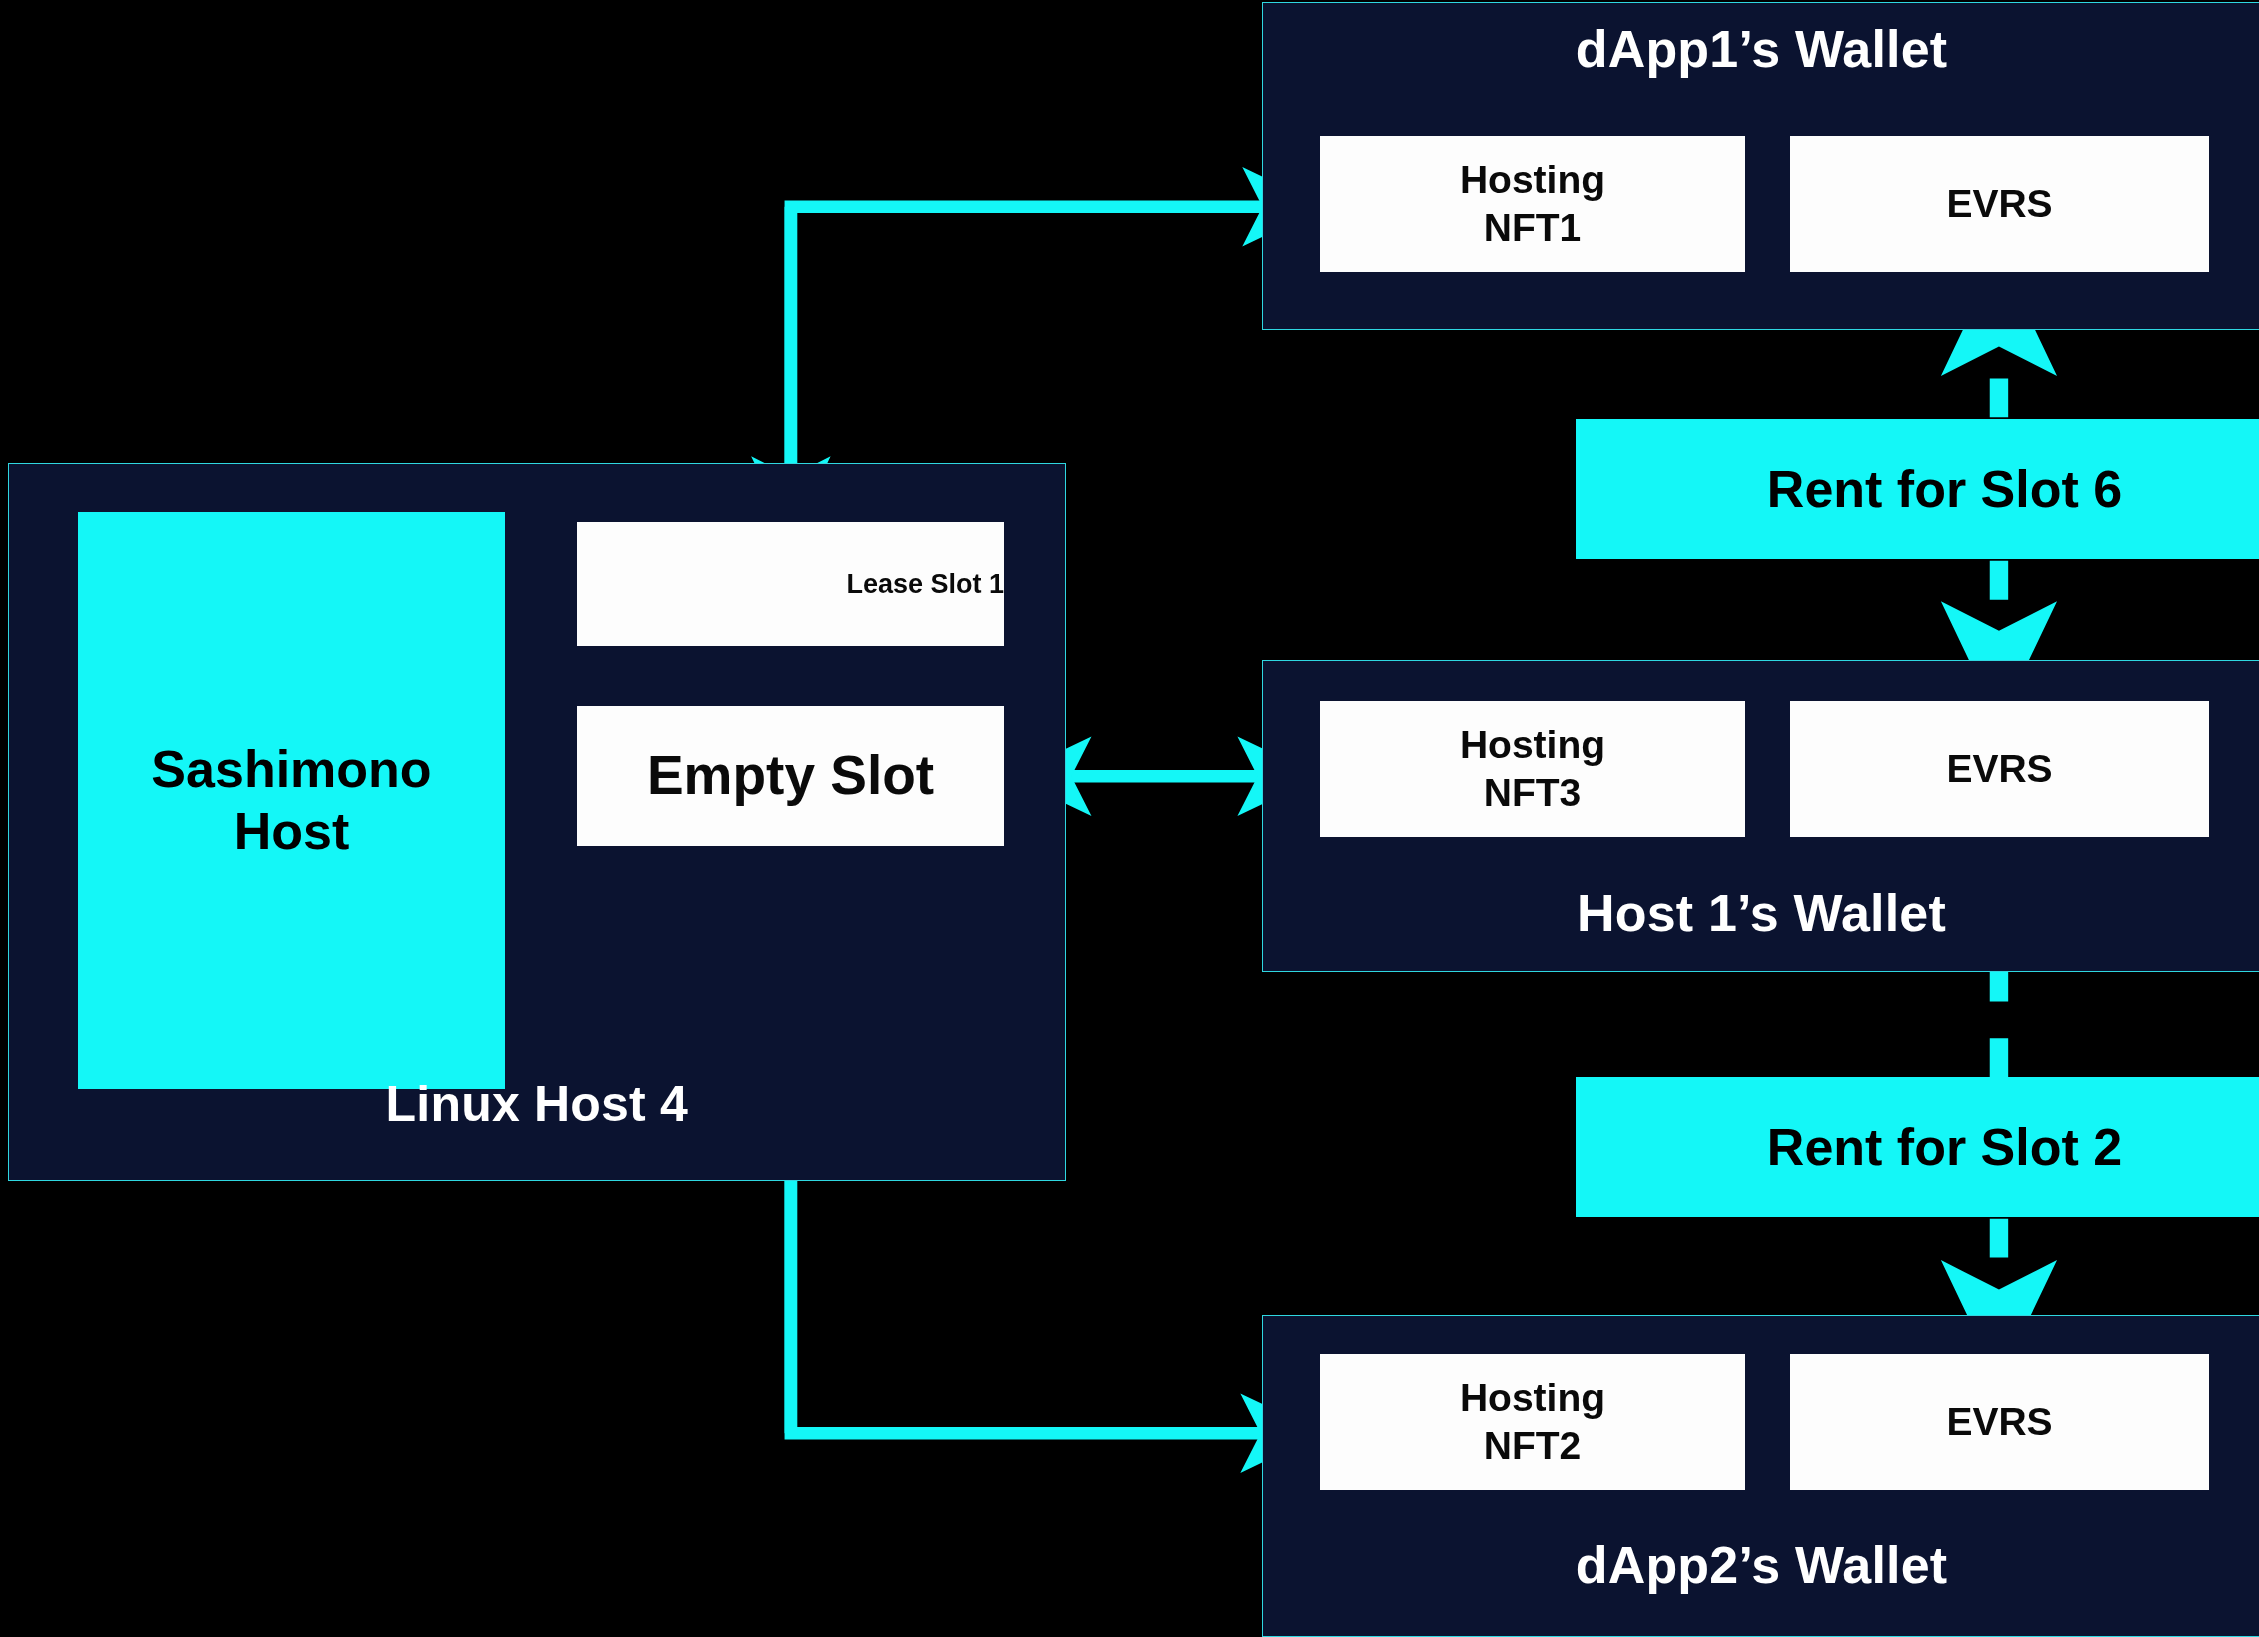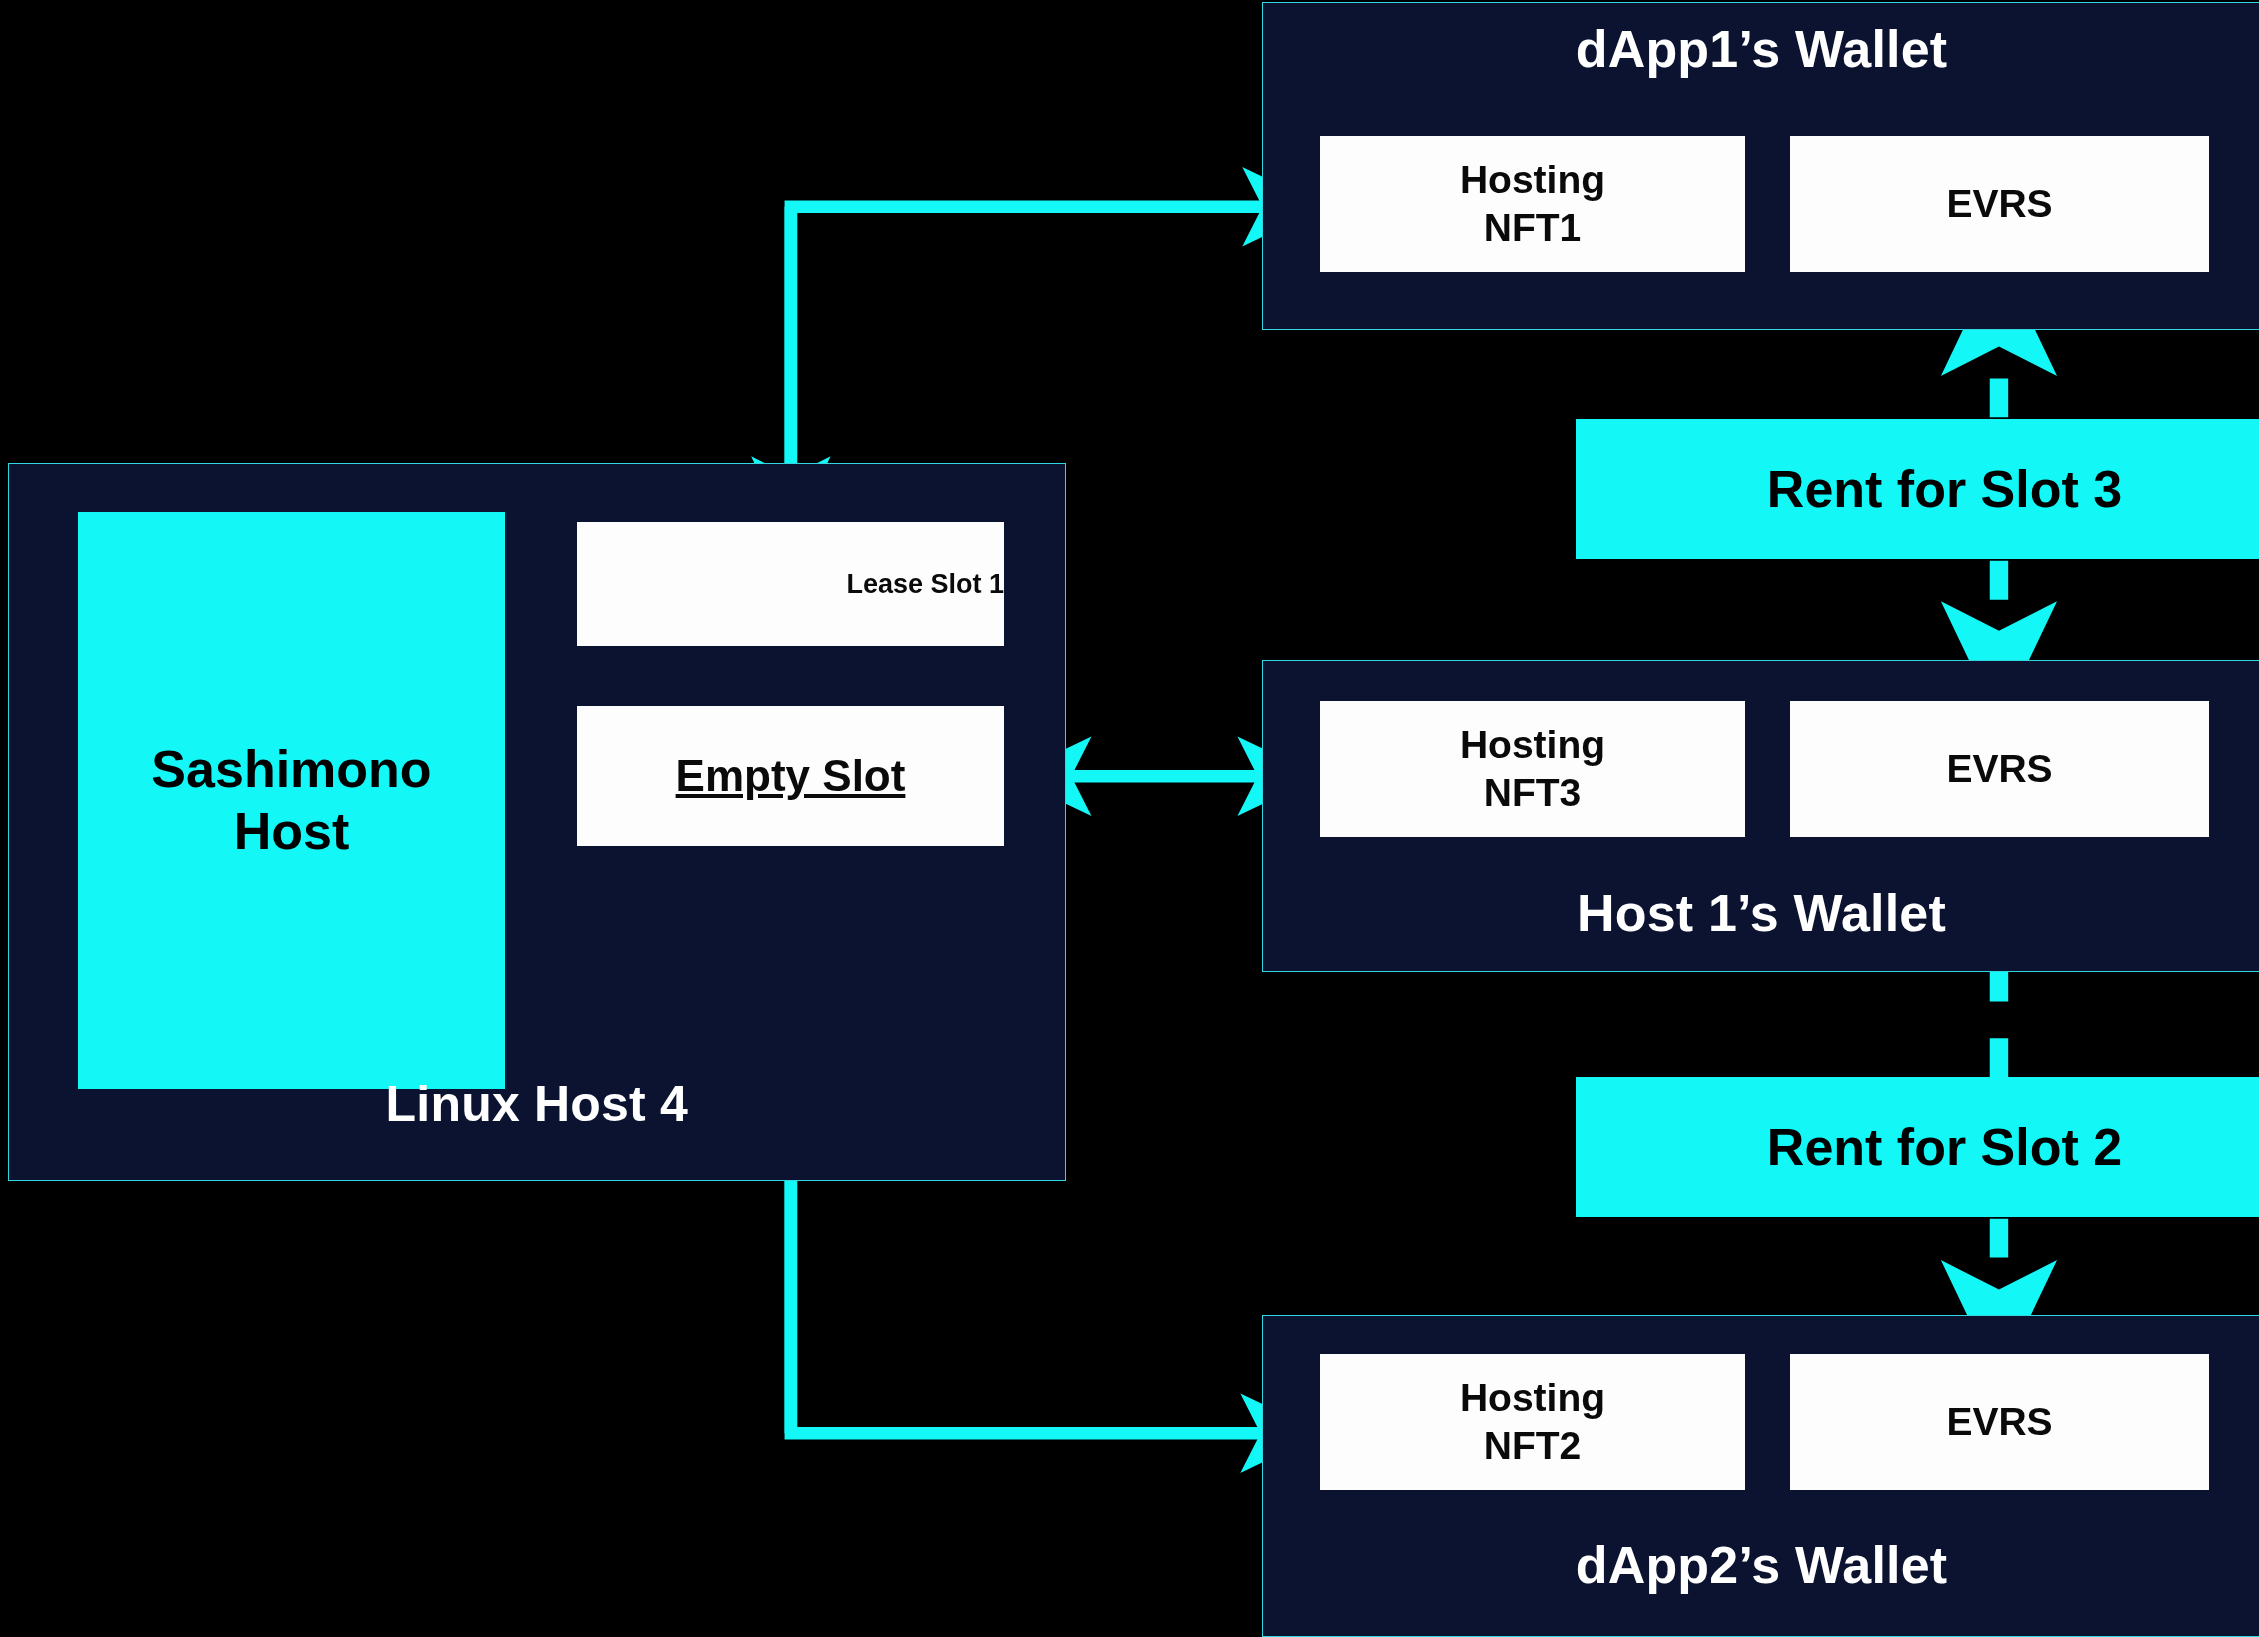--- a/index.html
+++ b/index.html
@@ -120,21 +120,21 @@
 
   <div class="cyanbox" style="left:78px; top:512px; width:427px; height:577px; flex-direction:column; font-size:52px; line-height:1.18;">
     <span>Sashimono</span>
     <span>Host</span>
   </div>
 
   <div class="card" style="left:577px; top:522px; width:427px; height:124px; font-size:27px;justify-content:flex-end;">
     <span>Lease Slot 1</span>
   </div>
 
-  <div class="card" style="left:577px; top:706px; width:427px; height:140px; font-size:44px;text-decoration:underline;">
+  <div class="card" style="left:577px; top:706px; width:427px; height:140px; font-size:55px;">
     <span>Empty Slot</span>
   </div>
 
 
   <div class="panel-title" style="left:7.8px; top:1075px; width:1058px; font-size:50px;">Linux Host 4</div>
 
   <div class="panel" style="left:1262px; top:1.9px; width:1067px; height:328px;">
   </div>
 
   <div class="panel-title" style="left:1262px; top:19.4px; width:999px; font-size:52px;">dApp1’s Wallet</div>
@@ -142,21 +142,21 @@
   <div class="card" style="left:1320px; top:136px; width:425px; height:136px; flex-direction:column; font-size:39px;">
     <span>Hosting</span>
     <span>NFT1</span>
   </div>
 
   <div class="card" style="left:1790px; top:136px; width:419px; height:136px; font-size:39px;">
     <span>EVRS</span>
   </div>
 
   <div class="cyanbox" style="left:1576px; top:419px; width:737px; height:140px; font-size:52px;">
-    <span>Rent for Slot 3</span>
+    <span>Rent for Slot 6</span>
   </div>
 
   <div class="panel" style="left:1262px; top:660px; width:1067px; height:312px;">
   </div>
 
   <div class="card" style="left:1320px; top:701px; width:425px; height:136px; flex-direction:column; font-size:39px;">
     <span>Hosting</span>
     <span>NFT3</span>
   </div>
 

